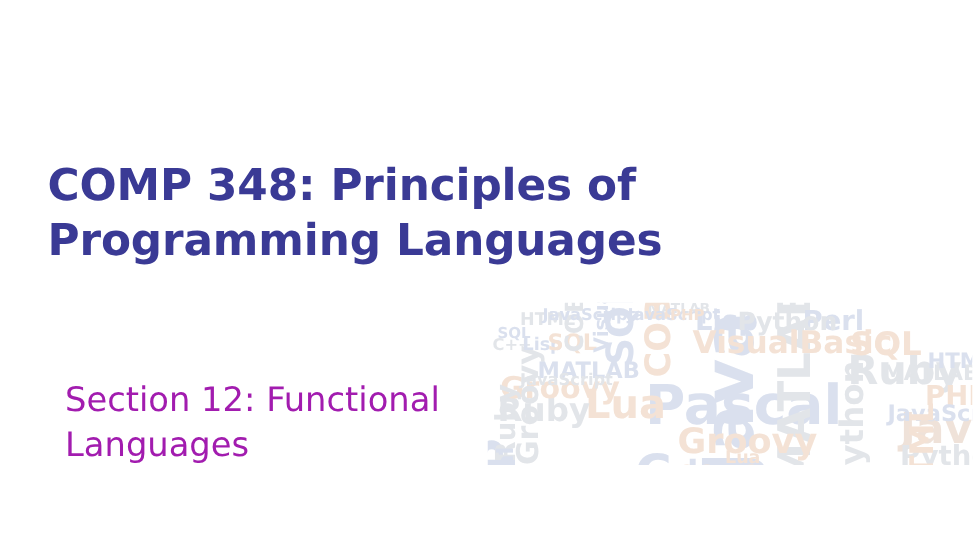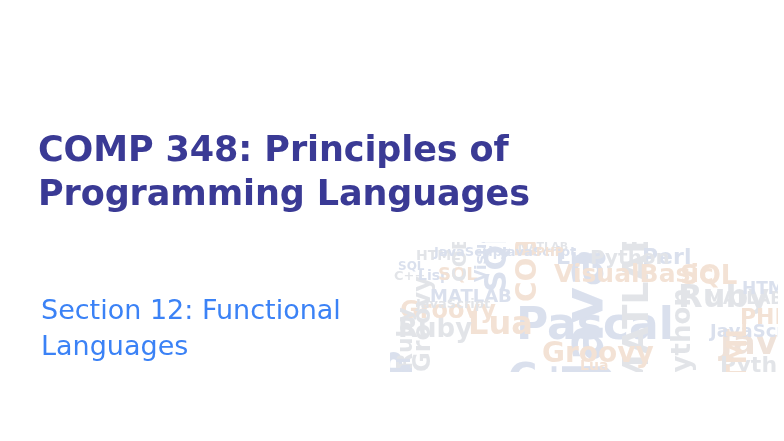--- a/index.html
+++ b/index.html
@@ -38,26 +38,26 @@
   }
 
   
   #subtitle-block {
     position: absolute;
     left: 40px;
     top: 291px;
     width: 360px;
   }
   #slide-subtitle {
-    margin: 1px;
+    margin: 12px;
     font-family: "DejaVu Sans", "Liberation Sans", sans-serif;
     font-size: 27px;
     font-weight: 400;
     line-height: 1.32;
-    color: #3b82f6;
+    color: #a21caf;
     white-space: pre-line;
   }
 
   
   #wordcloud {
     position: absolute;
     left: 390px;
     top: 242px;
     width: 388px;
     height: 199px;

